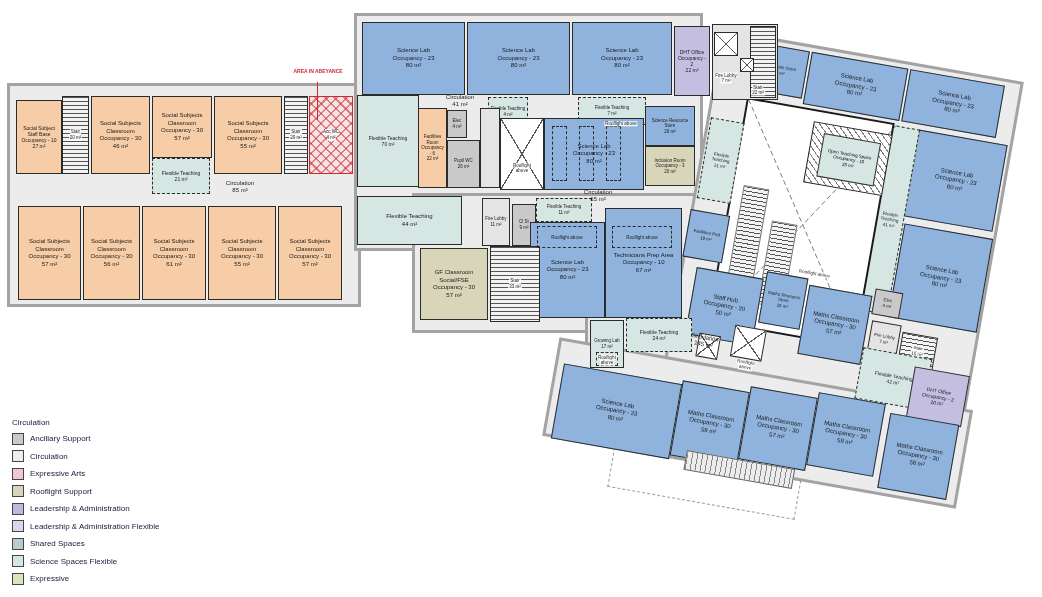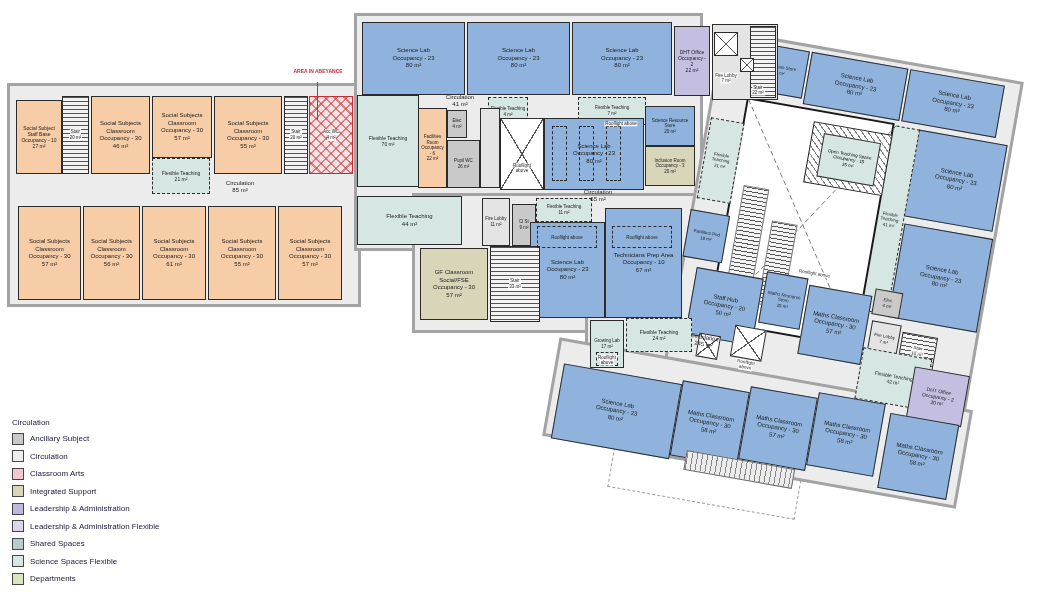--- a/index.html
+++ b/index.html
@@ -384,49 +384,49 @@
         <div class="rl">58 m²</div>
       </div>
     <div class="extsteps" style="left:60px;top:416px;width:110px;height:20px"></div>
     <div class="dashed-outline" style="left:-12px;top:426px;width:190px;height:40px"></div>
   </div>
 
   <div class="legend">
     <div class="legend-title">Circulation</div>
     <div class="legend-item">
       <span class="swatch" style="background-color: rgb(201, 201, 201);"></span>
-      <span class="legend-label">Ancillary Subject</span>
+      <span class="legend-label">Ancillary Support</span>
     </div>
     <div class="legend-item">
       <span class="swatch" style="background-color: rgb(237, 237, 237);"></span>
       <span class="legend-label">Circulation</span>
     </div>
     <div class="legend-item">
       <span class="swatch" style="background-color: rgb(242, 199, 210);"></span>
-      <span class="legend-label">Classroom Arts</span>
+      <span class="legend-label">Expressive Arts</span>
     </div>
     <div class="legend-item">
       <span class="swatch" style="background-color: rgb(217, 213, 185);"></span>
-      <span class="legend-label">Integrated Support</span>
+      <span class="legend-label">Rooflight Support</span>
     </div>
     <div class="legend-item">
       <span class="swatch" style="background-color: rgb(190, 185, 220);"></span>
       <span class="legend-label">Leadership &amp; Administration</span>
     </div>
     <div class="legend-item">
       <span class="swatch" style="background-color: rgb(217, 214, 238);"></span>
       <span class="legend-label">Leadership &amp; Administration Flexible</span>
     </div>
     <div class="legend-item">
       <span class="swatch" style="background-color: rgb(183, 205, 203);"></span>
       <span class="legend-label">Shared Spaces</span>
     </div>
     <div class="legend-item">
       <span class="swatch" style="background-color: rgb(214, 230, 227);"></span>
       <span class="legend-label">Science Spaces Flexible</span>
     </div>
     <div class="legend-item">
       <span class="swatch" style="background-color: rgb(215, 230, 188);"></span>
-      <span class="legend-label">Departments</span>
+      <span class="legend-label">Expressive</span>
     </div>
   </div>
 
 </div>
 
 </body></html>

